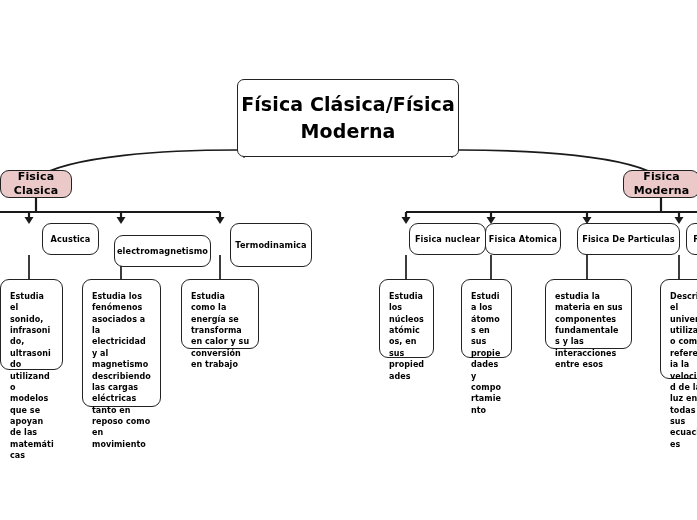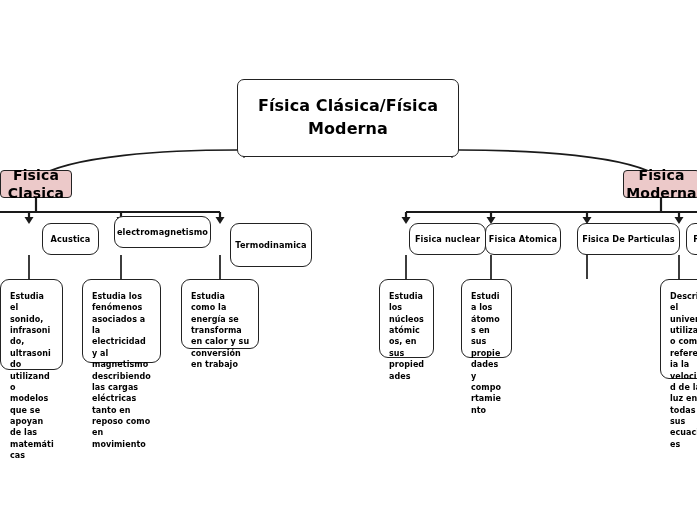--- a/index.html
+++ b/index.html
@@ -45,29 +45,29 @@
     align-items: center;
     justify-content: center;
     text-align: center;
     font-weight: bold;
     z-index: 3;
   }
 
   .node-root {
     border-radius: 7px;
     border-width: 1.6px;
-    font-size: 16px;
+    font-size: 19px;
     line-height: 1.42;
     letter-spacing: 0.1px;
   }
 
   .node-branch {
     background: #ecc9c9;
-    border-radius: 4px;
-    font-size: 14px;
+    border-radius: 9px;
+    font-size: 11px;
     line-height: 1.3;
     letter-spacing: 0.15px;
   }
 
   .node-topic {
     font-size: 8.2px;
     line-height: 1.3;
     letter-spacing: 0.1px;
     border-radius: 9px;
     margin-left: 41px;
@@ -141,21 +141,21 @@
   </div>
 
   <div class="node node-branch" style="left:623px; top:170px; width:77px; height:28px;">
     <span>Fisica Moderna</span>
   </div>
 
   <div class="node node-topic" style="left:1px; top:223px; width:57px; height:32px;">
     <span>Acustica</span>
   </div>
 
-  <div class="node node-topic" style="left:73px; top:216px; width:97px; height:32px;">
+  <div class="node node-topic" style="left:73px; top:235px; width:97px; height:32px;">
     <span>electromagnetismo</span>
   </div>
 
   <div class="node node-topic" style="left:189px; top:223px; width:82px; height:44px;">
     <span>Termodinamica</span>
   </div>
 
   <div class="node node-topic" style="left:368px; top:223px; width:77px; height:32px;">
     <span>Fisica nuclear</span>
   </div>
@@ -169,34 +169,37 @@
   </div>
 
   <div class="node node-topic" style="left:645px; top:223px; width:95px; height:32px;">
     <span>Fisica Relativista</span>
   </div>
 
   <div class="node node-leaf" style="left:0px; top:279px; width:63px; height:91px;">
     <span class="leaf-text">Estudia el sonido, infrasonido, ultrasonido utilizando modelos que se apoyan de las matemáticas</span>
   </div>
 
-  <div class="node node-leaf" style="left:82px; top:279px; width:79px; height:84px;">
+  <div class="node node-leaf" style="left:82px; top:279px; width:79px; height:128px;">
     <span class="leaf-text">Estudia los fenómenos asociados a la electricidad y al magnetismo describiendo las cargas eléctricas tanto en reposo como en movimiento</span>
   </div>
 
   <div class="node node-leaf" style="left:181px; top:279px; width:78px; height:70px;">
     <span class="leaf-text">Estudia como la energía se transforma en calor y su conversión en trabajo</span>
   </div>
 
   <div class="node node-leaf" style="left:379px; top:279px; width:55px; height:79px;">
     <span class="leaf-text">Estudia los núcleos atómicos, en sus propiedades</span>
   </div>
 
   <div class="node node-leaf" style="left:461px; top:279px; width:51px; height:79px;">
     <span class="leaf-text">Estudia los átomos en sus propiedades y comportamiento</span>
   </div>
 
+  <div class="node node-leaf" style="left:545px; top:279px; width:87px; height:70px;">
+    <span class="leaf-text">estudia la materia en sus componentes fundamentales y las interacciones entre esos</span>
+  </div>
 
   <div class="node node-leaf" style="left:660px; top:279px; width:60px; height:100px;">
     <span class="leaf-text">Describe el universo utilizando como referencia la velocidad de la luz en todas sus ecuaciones</span>
   </div>
 
 </div>
 
 </body></html>

